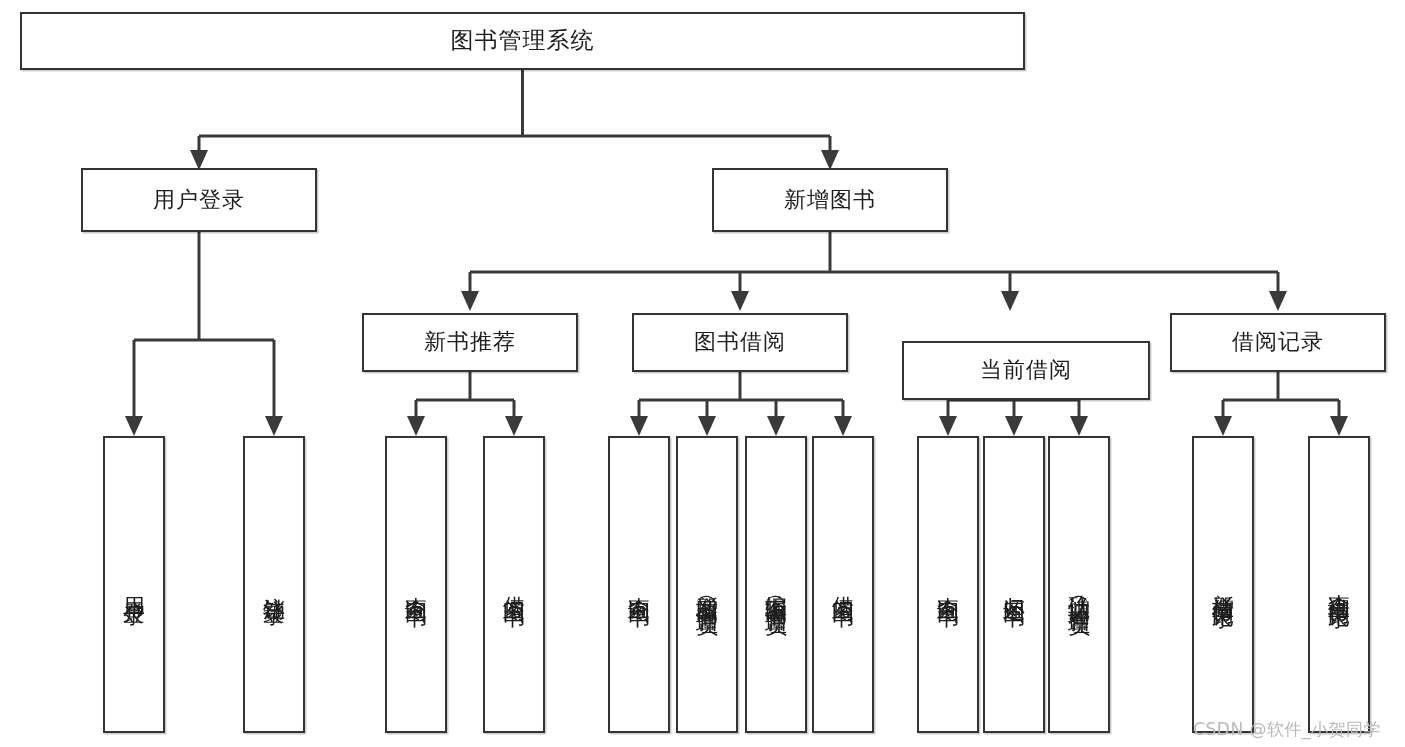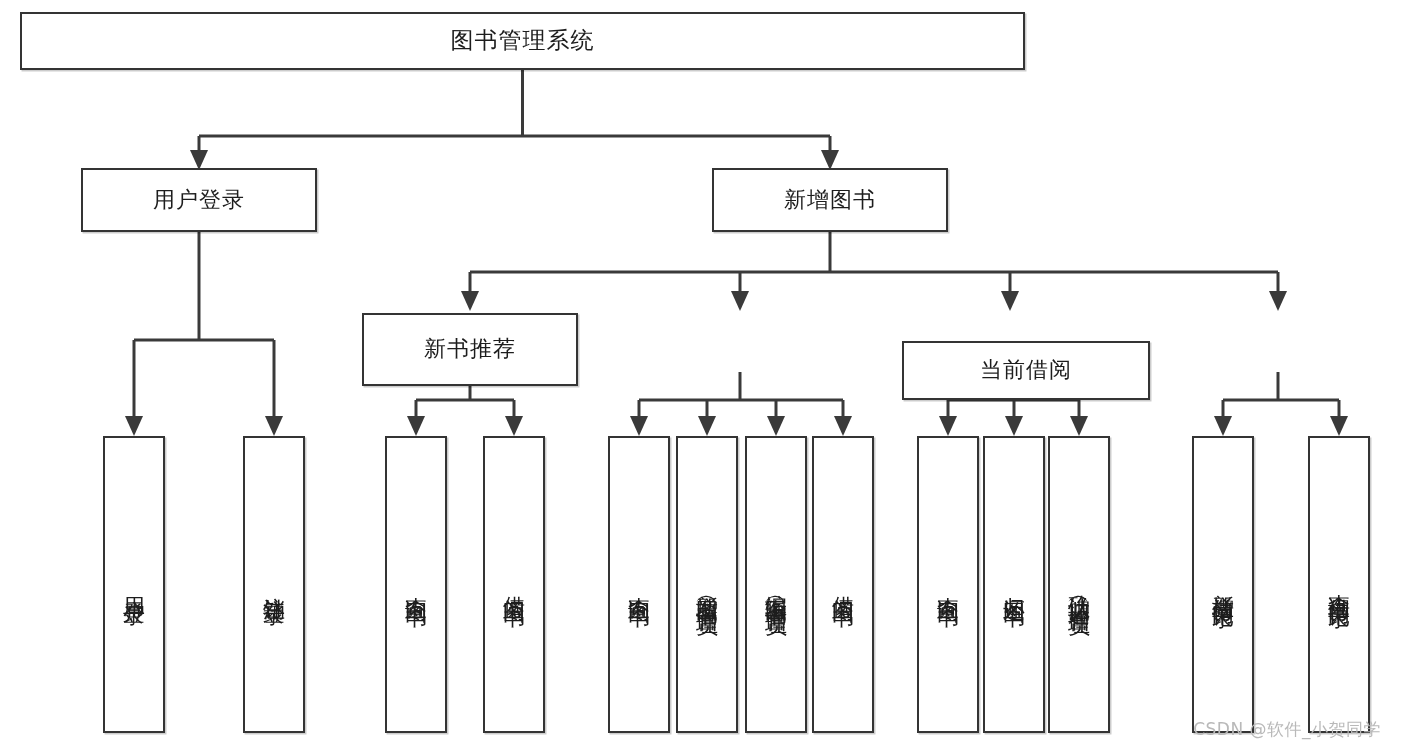--- a/index.html
+++ b/index.html
@@ -166,26 +166,32 @@
     <span class="label">图书管理系统</span>
   </div>
 
   <div class="node h" style="left:81px;top:168px;width:236px;height:64px;">
     <span class="label">用户登录</span>
   </div>
   <div class="node h" style="left:712px;top:168px;width:236px;height:64px;">
     <span class="label">新增图书</span>
   </div>
 
-  <div class="node h" style="left:362px;top:313px;width:216px;height:73px;">
+  <div class="node h" style="left:362px;top:313px;width:216px;height:59px;">
     <span class="label">新书推荐</span>
+  </div>
+  <div class="node h" style="left:632px;top:313px;width:216px;height:59px;">
+    <span class="label">图书借阅</span>
   </div>
   <div class="node h" style="left:902px;top:313px;width:248px;height:59px;margin-top:28px;">
     <span class="label">当前借阅</span>
   </div>
+  <div class="node h" style="left:1170px;top:313px;width:216px;height:59px;">
+    <span class="label">借阅记录</span>
+  </div>
 
   <div class="node v" style="left:103px;top:436px;width:62px;height:297px;">
     <span class="label">用户登录</span>
   </div>
   <div class="node v" style="left:243px;top:436px;width:62px;height:297px;">
     <span class="label">注销登录</span>
   </div>
 
   <div class="node v" style="left:385px;top:436px;width:62px;height:297px;">
     <span class="label">查询图书</span>

